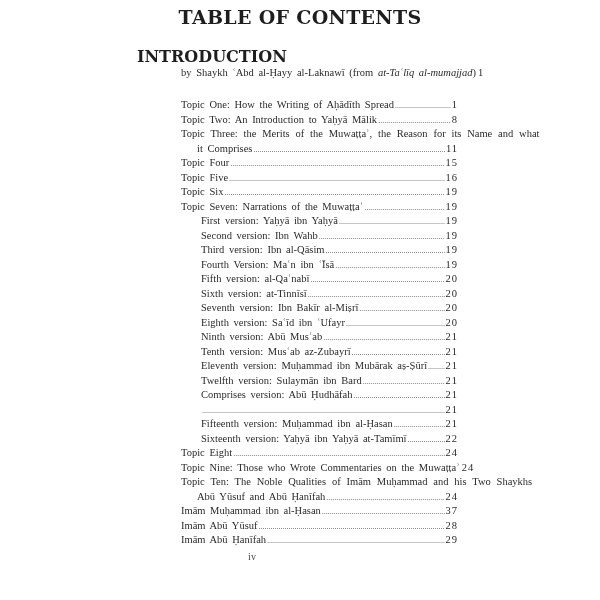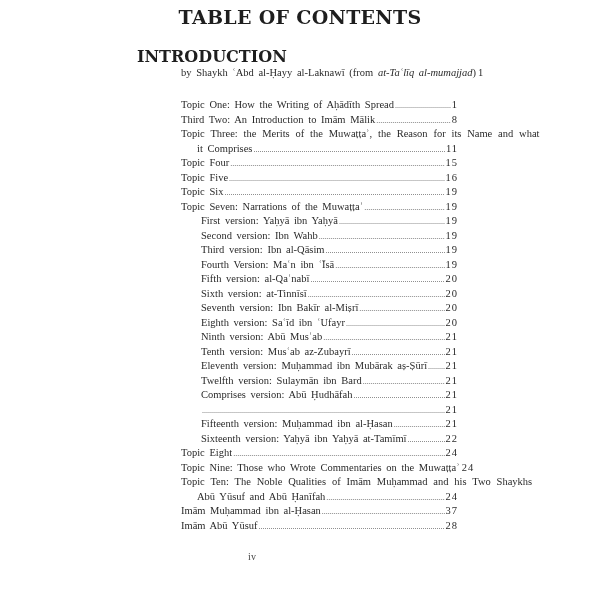--- a/index.html
+++ b/index.html
@@ -35,21 +35,21 @@
   </div>
 </div>
 
 <div class="toc entries" id="entries">
     <div class="row">
       <span class="label">Topic One: How the Writing of Aḥādīth Spread</span>
       <span class="dots"></span>
       <span class="page">1</span>
     </div>
     <div class="row">
-      <span class="label">Third Two: An Introduction to Imām Mālik</span>
+      <span class="label">Topic Two: An Introduction to Yaḥyā Mālik</span>
       <span class="dots"></span>
       <span class="page">8</span>
     </div>
     <div class="row full">
       <span class="label">Topic Three: the Merits of the Muwaṭṭaʾ, the Reason for its Name and what</span>
     </div>
     <div class="row cont">
       <span class="label">it Comprises</span>
       <span class="dots"></span>
       <span class="page">11</span>
@@ -174,15 +174,20 @@
     <div class="row">
       <span class="label">Imām Muḥammad ibn al-Ḥasan</span>
       <span class="dots"></span>
       <span class="page">37</span>
     </div>
     <div class="row">
       <span class="label">Imām Abū Yūsuf</span>
       <span class="dots"></span>
       <span class="page">28</span>
     </div>
+    <div class="row">
+      <span class="label">Imām Abū Ḥanīfah</span>
+      <span class="dots"></span>
+      <span class="page">29</span>
+    </div>
   </div>
 
 <div class="footer">iv</div>
 
 </body></html>

